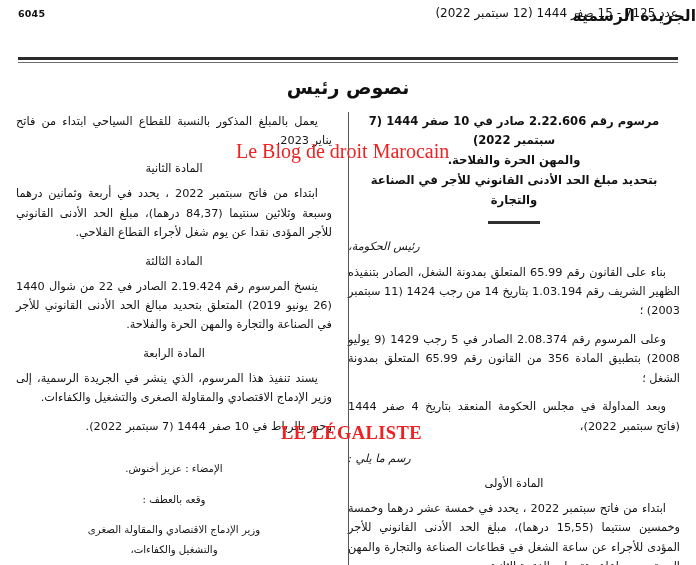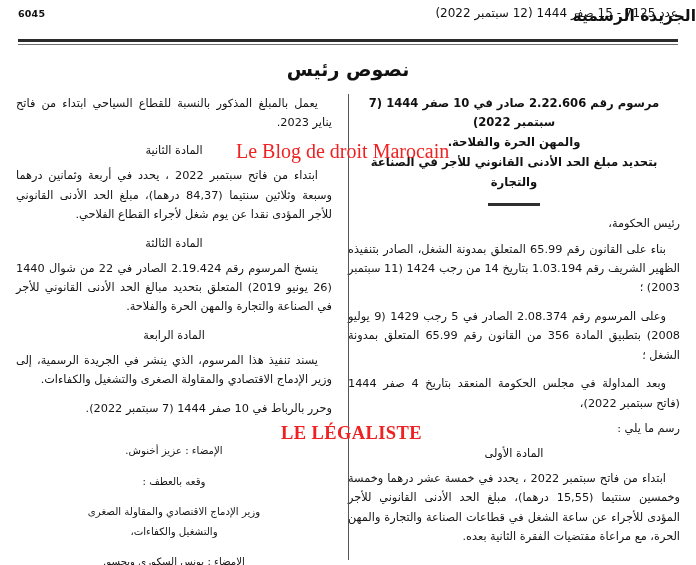--- a/index.html
+++ b/index.html
@@ -12,21 +12,21 @@
     height: 565px;
     overflow: hidden;
     font-family: "DejaVu Sans", "Liberation Sans", sans-serif;
     color: #1a1a1a;
     position: relative;
   }
 
   
   .masthead {
     position: relative;
-    height: 38px;
+    height: 56px;
     padding: 0 18px;
   }
   .masthead-row {
     display: flex;
     align-items: baseline;
     justify-content: space-between;
     direction: ltr;
     height: 30px;
     padding-top: 6px;
   }
@@ -136,24 +136,25 @@
     text-align: center;
     text-align-last: center;
   }
   .art-head {
     margin: 12px 0 9px 0;
     font-size: 11.3px;
     text-align: center;
     color: #141414;
   }
   .lead-line {
-    margin: 4px 0 10px 0;
+    margin: 16px 0 10px 0;
     font-size: 11.3px;
-    text-align: right;
-    color: #141414;
+    text-align: left;
+    color: #141414;
+    font-style: italic;
   }
   .sign-block {
     margin-top: 16px;
     text-align: center;
     font-size: 10.2px;
     line-height: 1.95;
     color: #141414;
   }
   .sign-top {
     margin-top: 6px;

